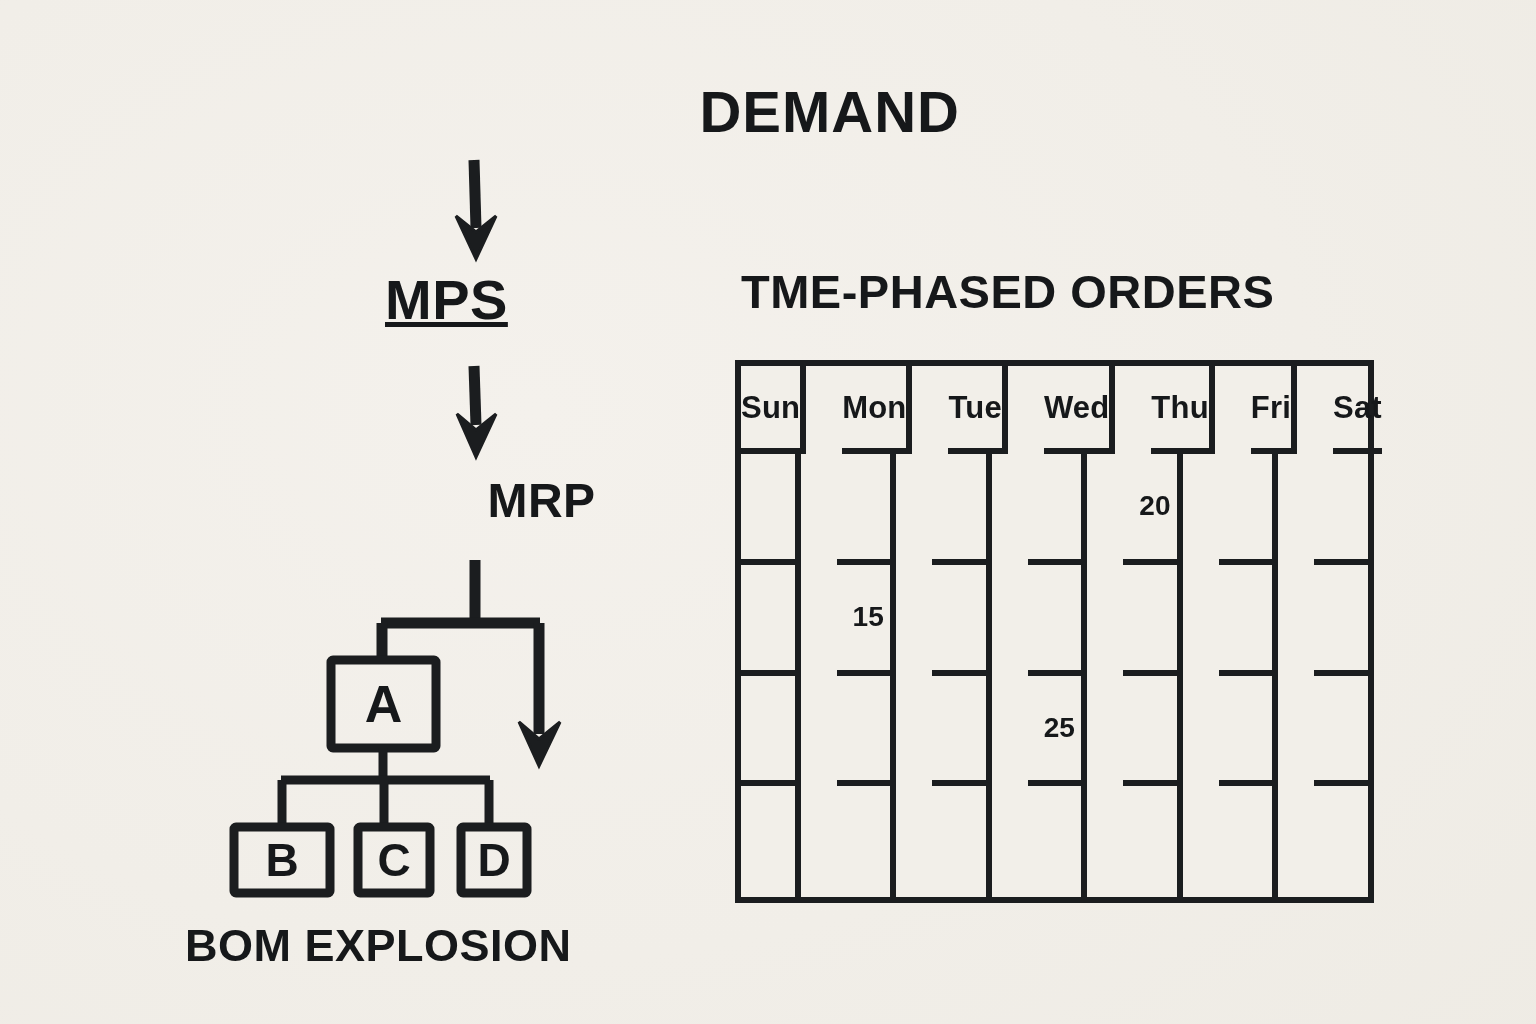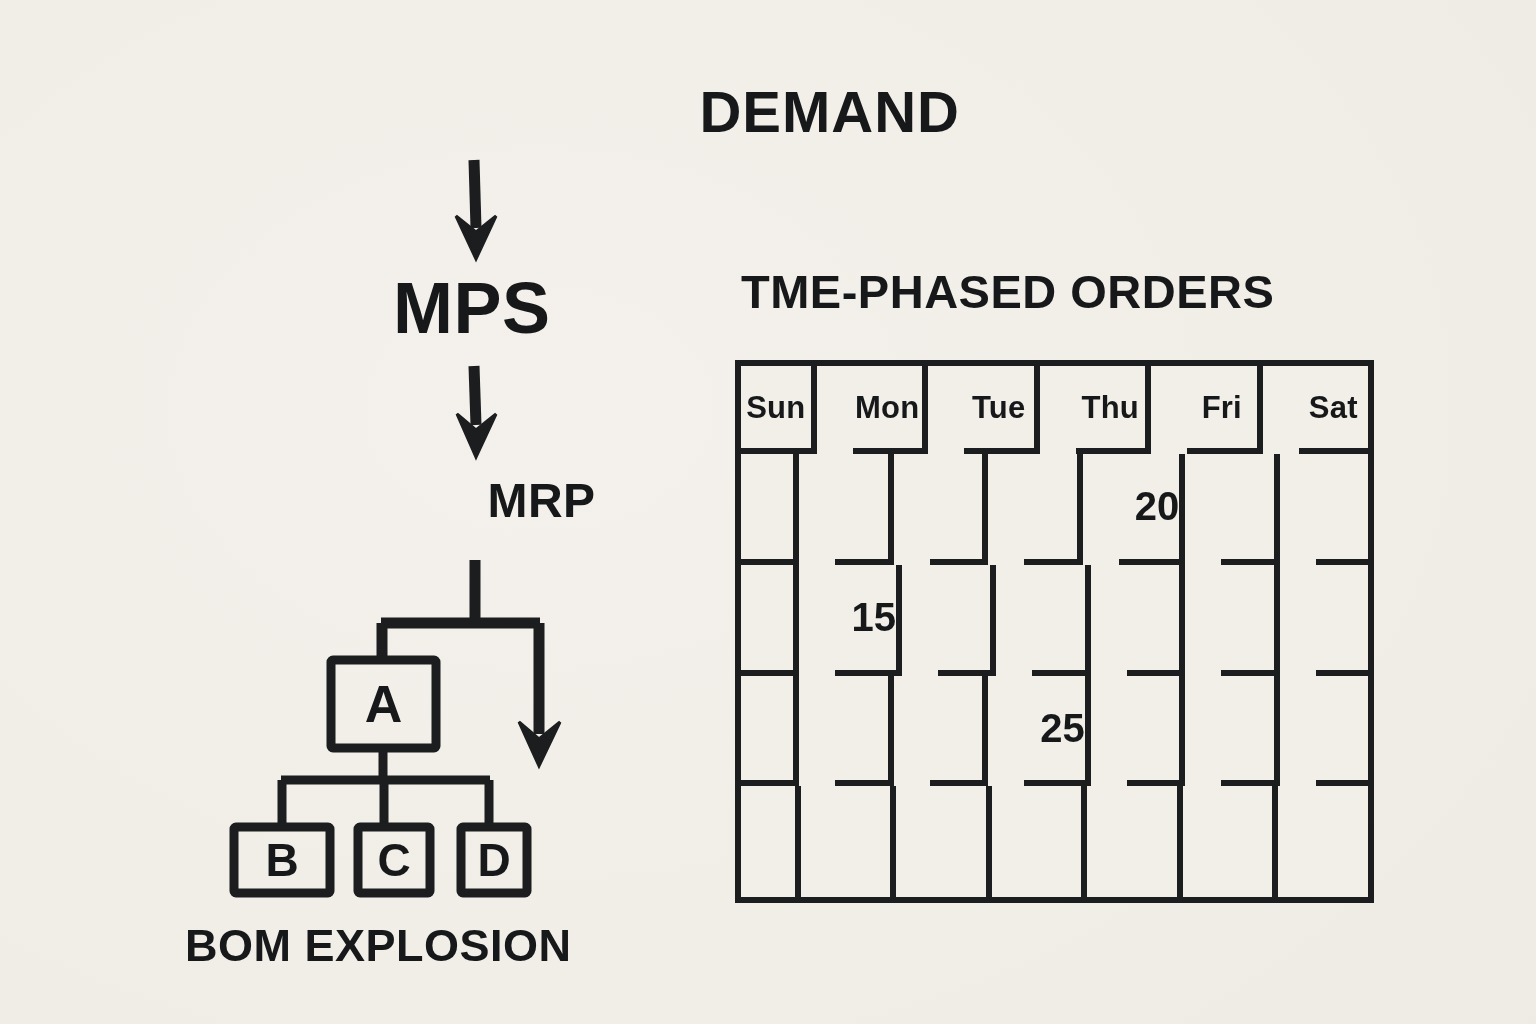--- a/index.html
+++ b/index.html
@@ -44,26 +44,27 @@
     left: 0; top: 52px;
     width: 960px;
     font-size: 58px;
     letter-spacing: 1px;
     text-align: right;
     padding-left: 296px;
     box-sizing: border-box;
     margin-top: 31px;
   }
   #mps-label {
-    left: 8px; top: 272px;
+    left: 0; top: 272px;
     width: 700px;
-    font-size: 72px;
+    font-size: 56px;
     text-align: left;
     padding-left: 385px;
     box-sizing: border-box;
+    text-decoration: underline;
   }
   #mrp-label {
     left: 0; top: 477px;
     width: 700px;
     font-size: 48px;
     text-align: center;
     padding-left: 383px;
     box-sizing: border-box;
   }
   .boxletter {
@@ -127,21 +128,21 @@
     flex: 1 1 0;
     box-sizing: border-box;
     border-right: 6px solid #1b1d1f;
     border-bottom: 6px solid #1b1d1f;
     display: flex;
     align-items: center;
     justify-content: flex-start;
     padding-left: 16px;
     color: #16181a;
     font-weight: 800;
-    font-size: 40px;
+    font-size: 28px;
     line-height: 1;
   }
   .tcell:last-child { border-right: none; }
   .trow:last-child .tcell { border-bottom: none; }
   .header-row .tcell {
     justify-content: center;
     padding-left: 0;
     font-size: 31px;
     letter-spacing: 0.2px;
   }
@@ -210,20 +211,21 @@
   <div id="orders-panel">
     <div id="orders-title">TME-PHASED ORDERS</div>
   </div>
 
   <div id="orders-table">
 
   <div class="trow header-row">
         <div class="tcell">Sun</div>
         <div class="tcell">Mon</div>
         <div class="tcell">Tue</div>
+        <div class="tcell">Wed</div>
         <div class="tcell">Thu</div>
         <div class="tcell">Fri</div>
         <div class="tcell">Sat</div>
       </div>
       <div class="trow">
         <div class="tcell empty"></div>
         <div class="tcell empty"></div>
         <div class="tcell empty"></div>
         <div class="tcell empty"></div>
         <div class="tcell">20</div>

